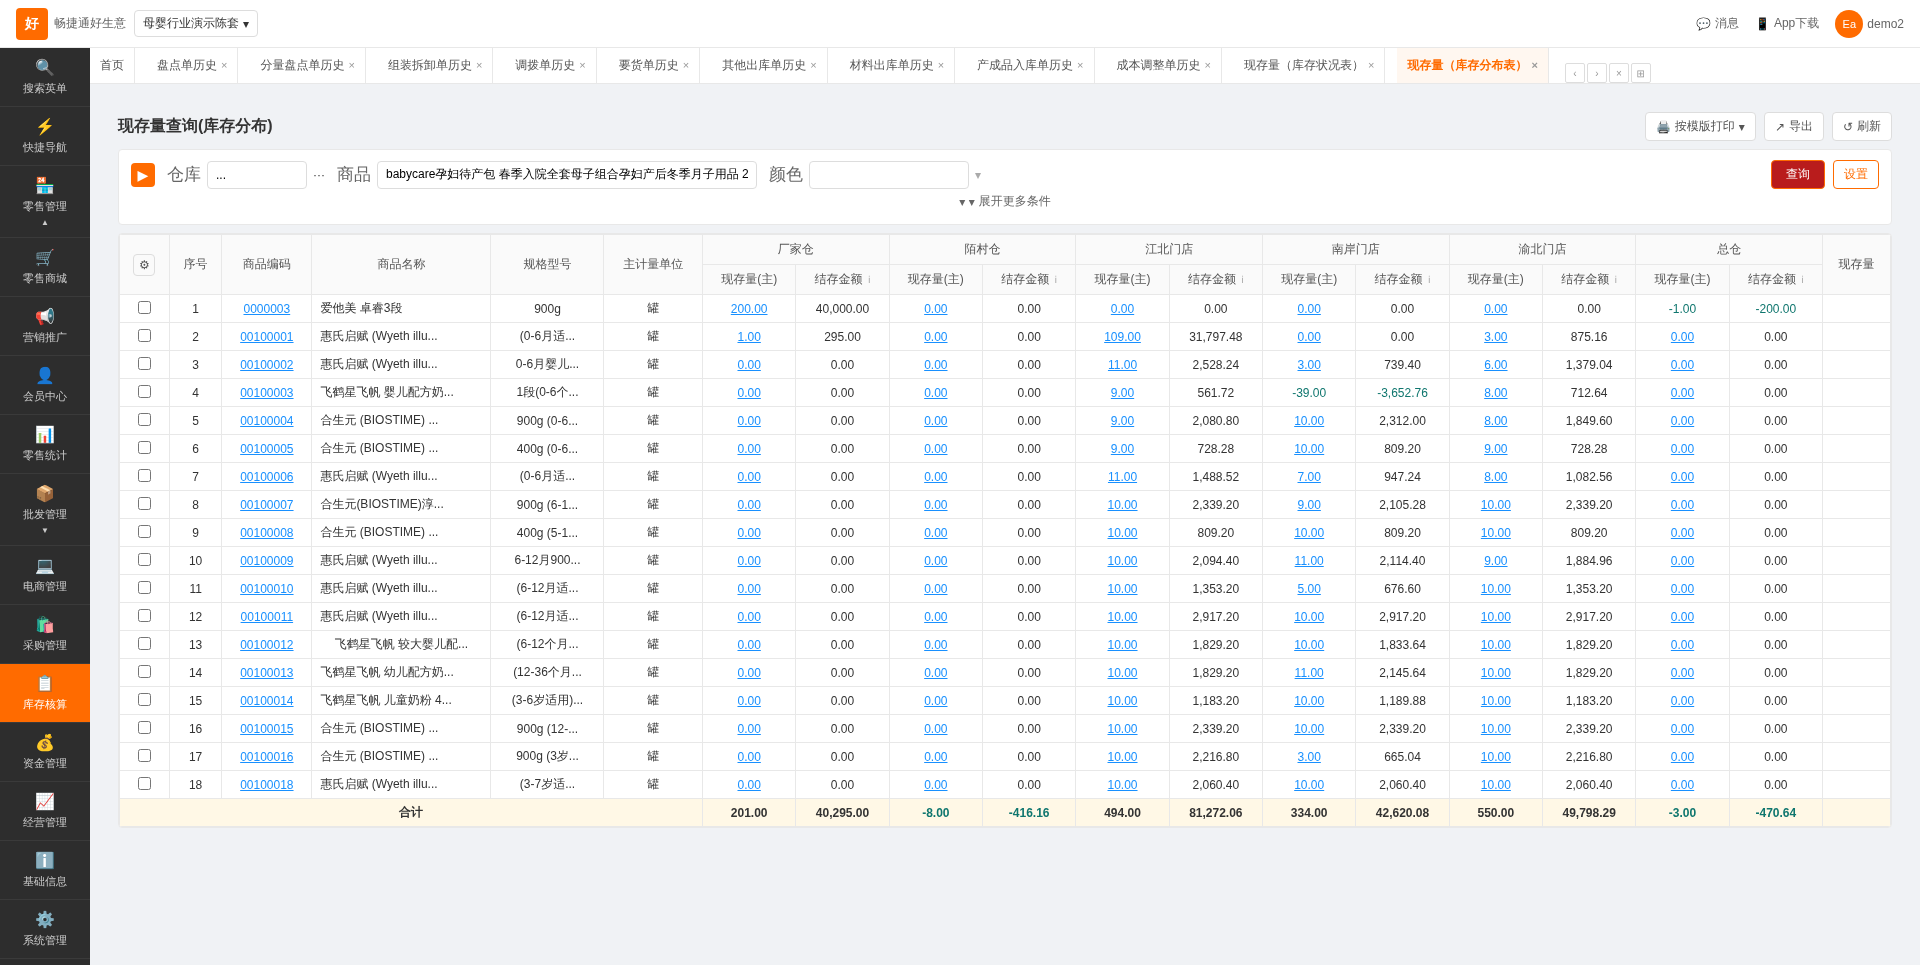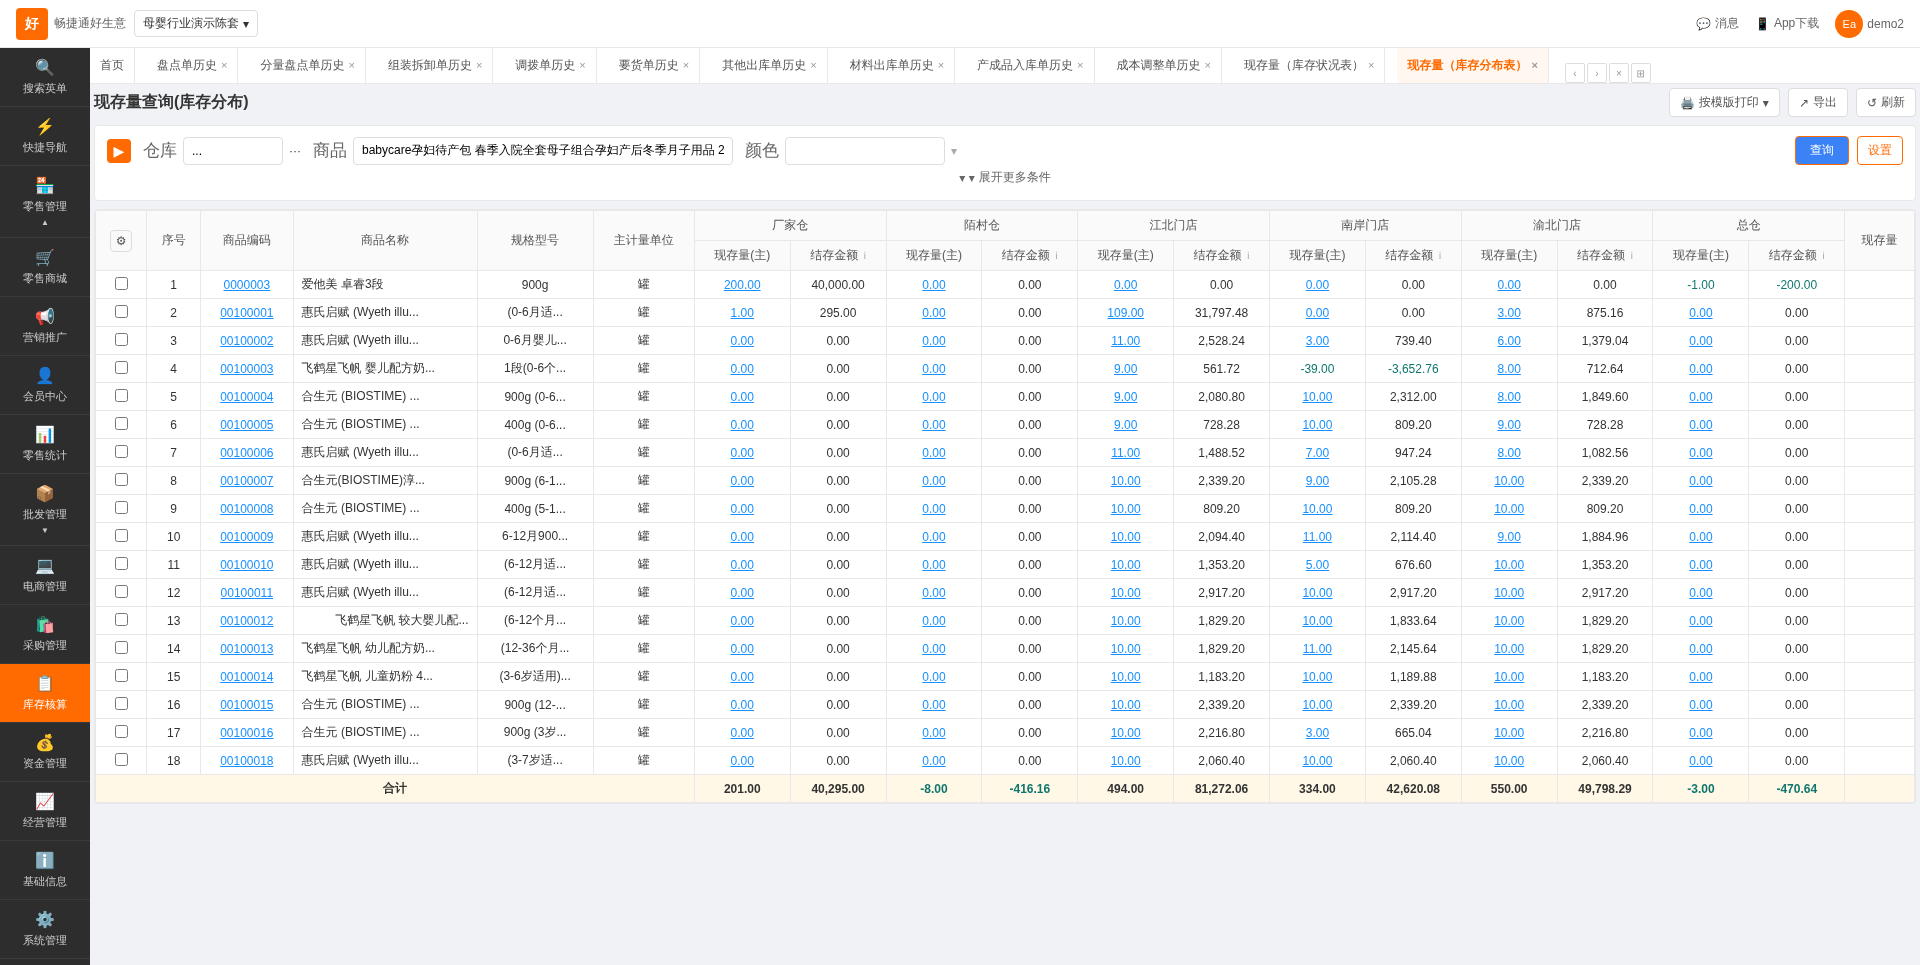--- a/index.html
+++ b/index.html
@@ -89,21 +89,21 @@
 
     
     .main-content {
       position: fixed;
       top: 84px;
       left: 90px;
       right: 0;
       bottom: 0;
       background: #f0f2f5;
       overflow-y: auto;
-      padding: 4px;
+      padding: 28px;
     }
 
     
     .page-header {
       display: flex;
       align-items: center;
       justify-content: space-between;
       margin-bottom: 8px;
     }
     .page-title {
@@ -116,21 +116,21 @@
       display: flex; align-items: center; gap: 4px;
       padding: 5px 10px;
       border: 1px solid #ddd;
       border-radius: 4px;
       background: #fff;
       cursor: pointer;
       font-size: 12px;
       color: #555;
     }
     .btn-primary {
-      background: #3b82f6;
+      background: #b91c1c;
       color: white;
       border: 1px solid #ff6b00;
       padding: 5px 14px;
       border-radius: 4px;
       cursor: pointer;
       font-size: 12px;
     }
     .btn-outline {
       background: white;
       color: #ff6b00;
@@ -689,21 +689,21 @@
     <td><span class="num-link">10.00</span></td>
     <td>2,917.20</td>
     <td><span class="num-link">0.00</span></td>
     <td class="">0.00</td>
     <td></td>
   </tr>
           <tr>
     <td><input type="checkbox" style="margin: 0px;"></td>
     <td>13</td>
     <td><span class="num-link">00100012</span></td>
-    <td style="text-align:right;max-width:140px;overflow:hidden;text-overflow:ellipsis">飞鹤星飞帆 较大婴儿配...</td>
+    <td style="text-align:center;max-width:140px;overflow:hidden;text-overflow:ellipsis">飞鹤星飞帆 较大婴儿配...</td>
     <td>(6-12个月...</td>
     <td>罐</td>
     <td><span class="num-link">0.00</span></td>
     <td>0.00</td>
     <td><span class="num-link">0.00</span></td>
     <td>0.00</td>
     <td><span class="num-link">10.00</span></td>
     <td>1,829.20</td>
     <td><span class="num-link">10.00</span></td>
     <td class="">1,833.64</td>

